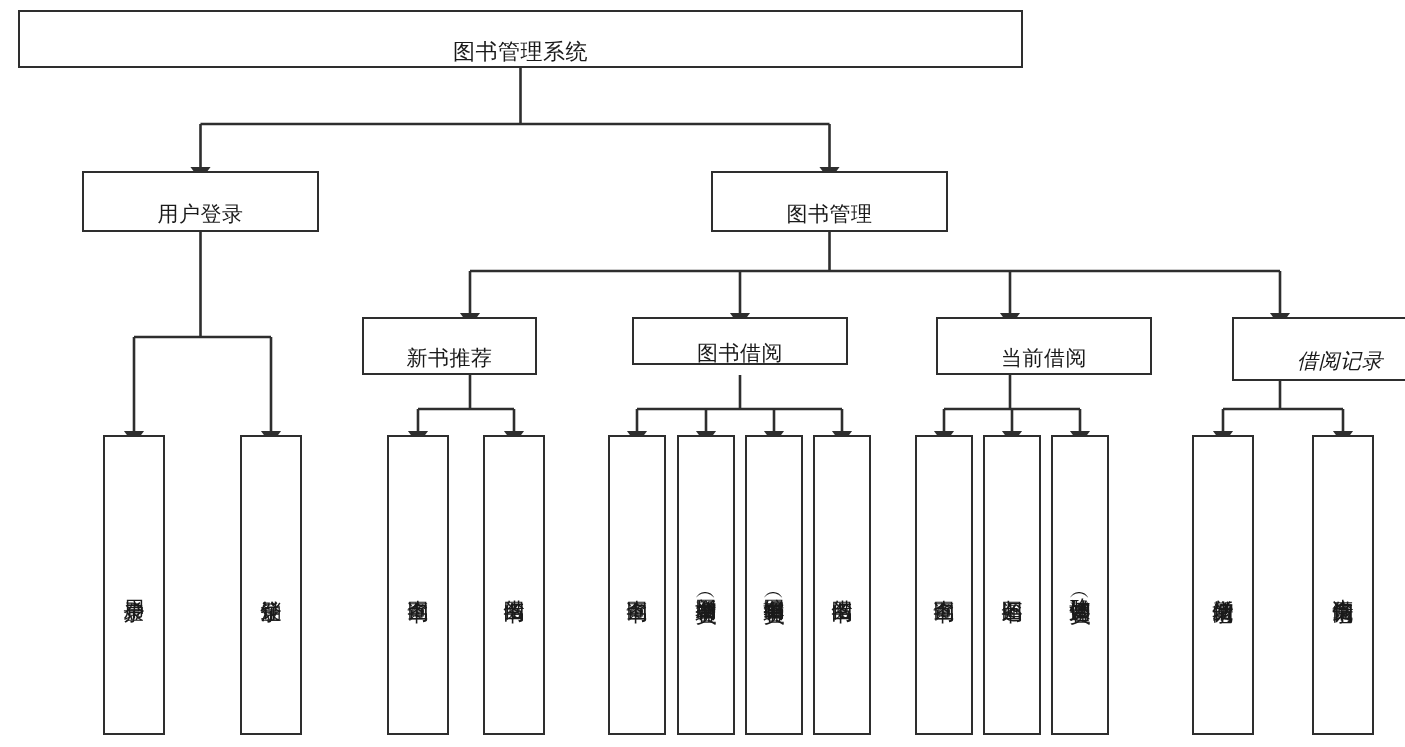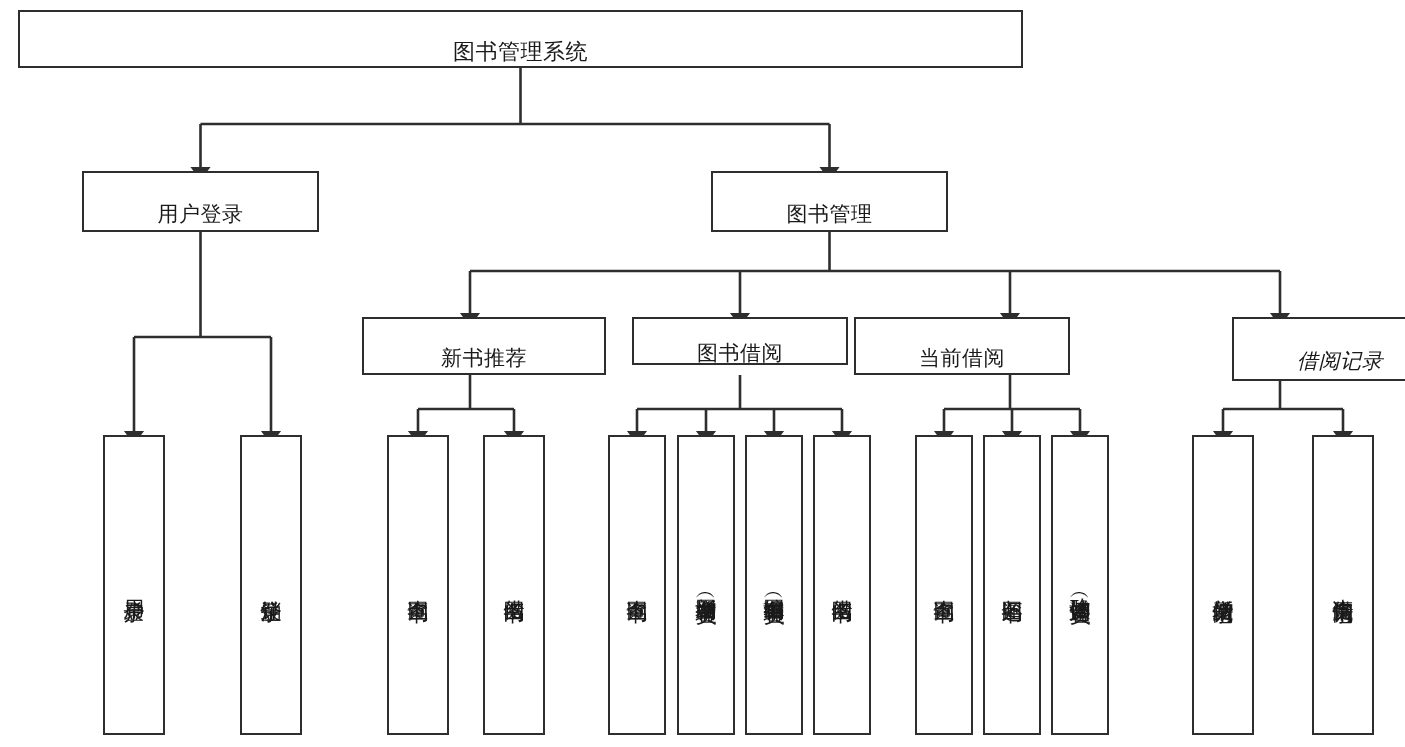--- a/index.html
+++ b/index.html
@@ -122,27 +122,27 @@
   <div id="nodes">
       <div class="node horiz root" style="left: 18px; top: 10px; width: 1005px; height: 58px;">
         <span class="label">图书管理系统</span>
       </div>
       <div class="node horiz level2" style="left: 82px; top: 171px; width: 237px; height: 61px;">
         <span class="label">用户登录</span>
       </div>
       <div class="node horiz level2" style="left: 711px; top: 171px; width: 237px; height: 61px;">
         <span class="label">图书管理</span>
       </div>
-      <div class="node horiz level3" style="left: 362px; top: 317px; width: 244px; height: 58px;">
+      <div class="node horiz level3" style="left: 362px; top: 317px; width: 175px; height: 58px;">
         <span class="label">新书推荐</span>
       </div>
       <div class="node horiz level3" style="left: 632px; top: 317px; width: 216px; height: 48px;">
         <span class="label">图书借阅</span>
       </div>
-      <div class="node horiz level3" style="left: 854px; top: 317px; width: 216px; height: 58px;">
+      <div class="node horiz level3" style="left: 936px; top: 317px; width: 216px; height: 58px;">
         <span class="label">当前借阅</span>
       </div>
       <div class="node horiz level3" style="left: 1232px; top: 317px; width: 216px; height: 64px; font-style: italic;">
         <span class="label">借阅记录</span>
       </div>
       <div class="node vert leaf" style="left: 103px; top: 435px; width: 62px; height: 300px;">
         <span class="label">用户登录</span>
       </div>
       <div class="node vert leaf" style="left: 240px; top: 435px; width: 62px; height: 300px;">
         <span class="label">注销登录</span>

